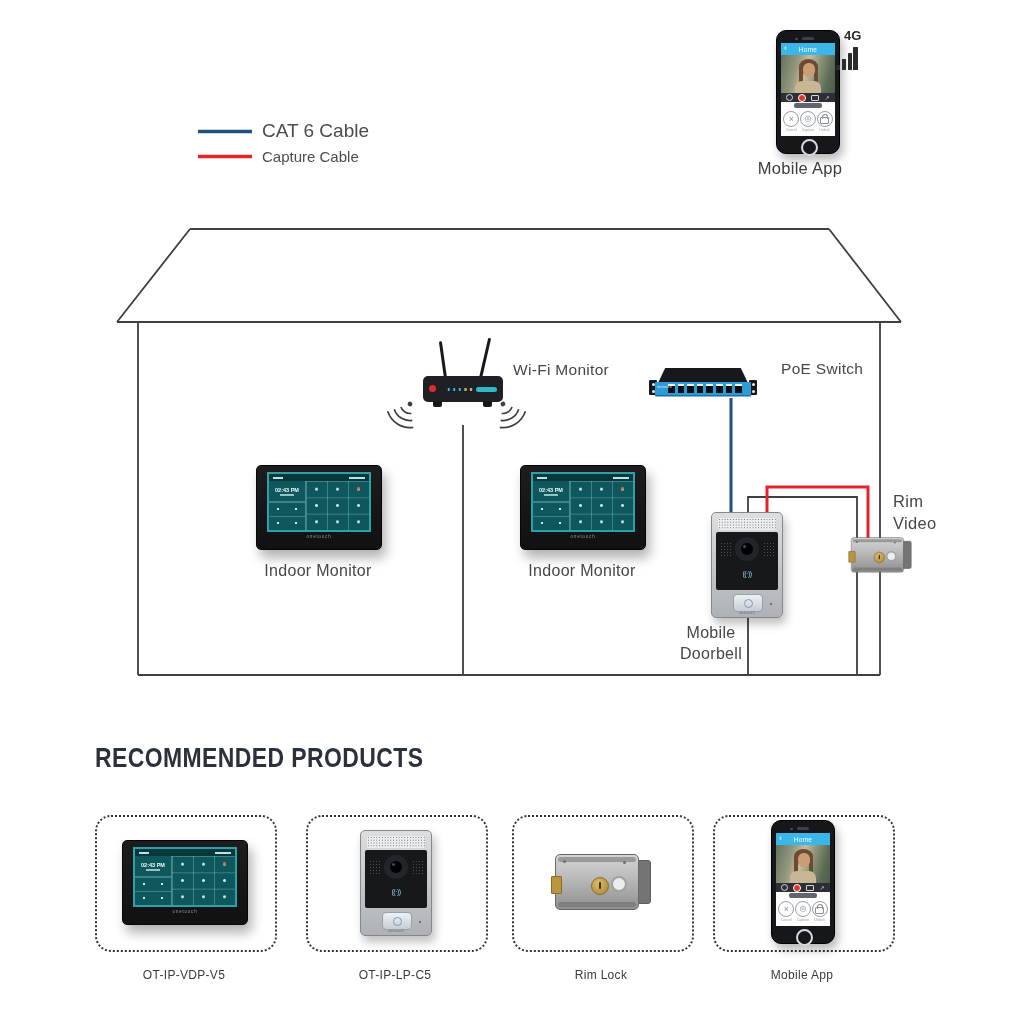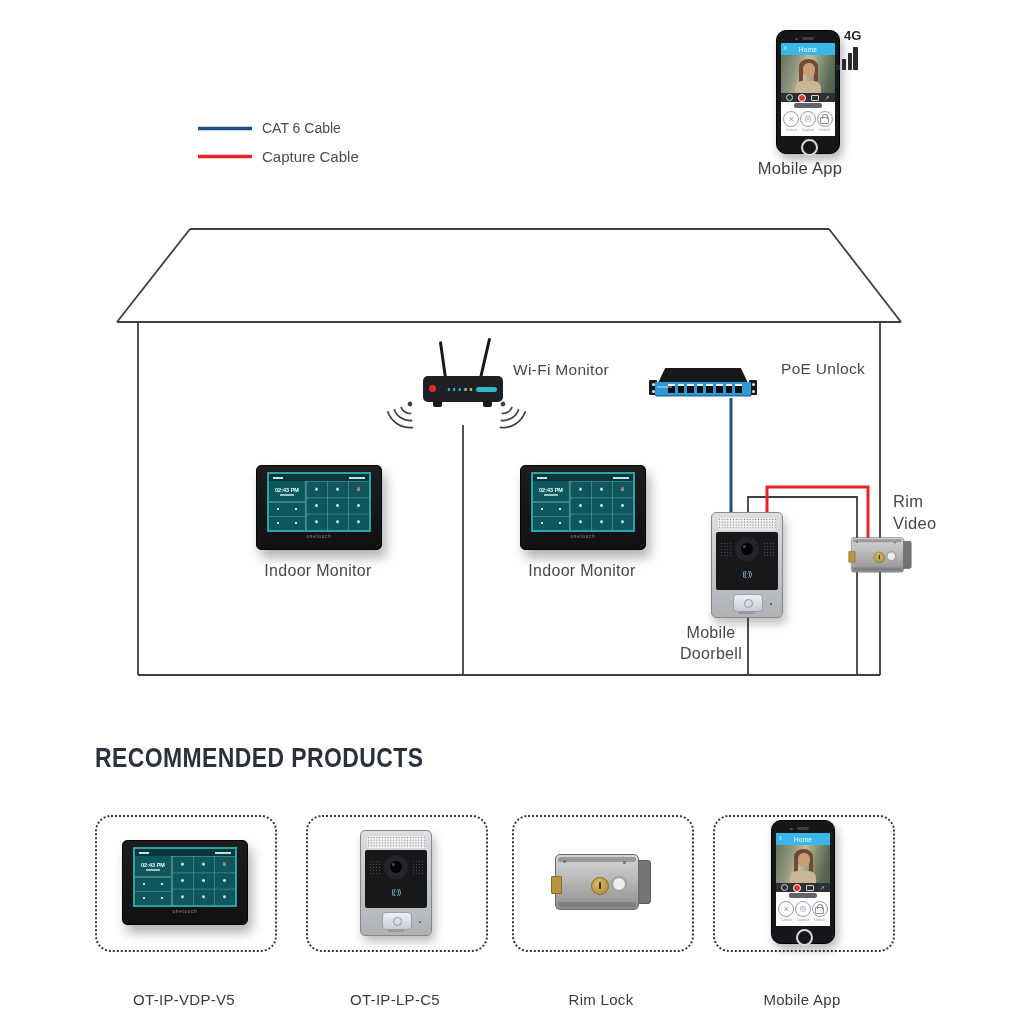--- a/index.html
+++ b/index.html
@@ -139,21 +139,21 @@
           background:radial-gradient(circle at 40% 35%,#dcbb6a,#a8842f);}
   .rl-key::after{content:"";position:absolute;left:6.5px;top:4px;width:2px;height:7px;background:#3a3208;border-radius:1px;}
   .rl-ring{position:absolute;left:56px;top:24px;width:12px;height:12px;border-radius:50%;background:#ececec;border:2px solid #a0a0a0;}
   .rl-screw1{position:absolute;left:8px;top:8px;width:3px;height:3px;background:#6f6f6f;border-radius:50%;}
   .rl-screw2{position:absolute;left:68px;top:9px;width:3px;height:3px;background:#6f6f6f;border-radius:50%;}
 
   
   .rec-head{position:absolute;left:95px;top:742px;font-size:28px;font-weight:800;color:#2b303c;
             letter-spacing:.5px;transform:scaleX(.82);transform-origin:left center;}
   .card{position:absolute;top:815px;width:178px;height:133px;border:2px dotted #333;border-radius:16px;}
-  .prod-lbl{position:absolute;top:991px;transform:translateX(-50%);font-size:15px;font-weight:500;color:#3b3b3b;letter-spacing:.3px;}
+  .prod-lbl{position:absolute;top:968px;transform:translateX(-50%);font-size:12px;font-weight:500;color:#3b3b3b;letter-spacing:.3px;}
 </style>
 </head>
 <body>
 
 <div class="canvas">
 
   <svg class="lines" viewBox="0 0 1024 1024">
     <g stroke="#3f3f3f" stroke-width="1.8" fill="none">
       <path d="M190,229 H829 M190,229 L117,322 M829,229 L901,322 M117,322 H901"></path>
       <path d="M138,322 V675 M880,322 V675 M138,675 H880 M463,425 V675"></path>
@@ -174,21 +174,21 @@
       </g>
     </g>
     <path d="M731,398 V515" stroke-width="3" fill="none" stroke="#20517e"></path>
     <path d="M767,516 V487 H868 V538" stroke-width="3" fill="none" stroke="#e7222b"></path>
   </svg>
 
   <div class="legend-row" style="left:198px;top:120px;">
     <svg width="54" height="5">
       <line x1="0" y1="2.5" x2="54" y2="2.5" stroke-width="3.4" stroke="#20517e"></line>
     </svg>
-    <span style="font-size:14px;color:#4c4c4c;">CAT 6 Cable</span>
+    <span style="font-size:19px;color:#4c4c4c;">CAT 6 Cable</span>
   </div>
   <div class="legend-row" style="left:198px;top:148px;">
     <svg width="54" height="5">
       <line x1="0" y1="2.5" x2="54" y2="2.5" stroke-width="3.4" stroke="#e7222b"></line>
     </svg>
     <span style="font-size:15px;color:#4c4c4c;">Capture Cable</span>
   </div>
 
   <div class="phone" style="left:776px;top:30px;">
     <div class="ph-dot"></div>
@@ -257,21 +257,21 @@
   <div class="led-dots2"></div>
   <div class="led-bar"></div>
   <div class="lbl" style="left:513px;top:361px;">Wi-Fi Monitor</div>
 
   <div class="sw-ear" style="left:649px;"></div>
   <div class="sw-ear" style="left:749px;"></div>
   <div class="sw-top"></div>
   <div class="sw-face"></div>
   <div class="sw-ports"></div>
   <div class="sw-brand">onetouch</div>
-  <div class="lbl" style="left:781px;top:360px;">PoE Unlock</div>
+  <div class="lbl" style="left:781px;top:360px;">PoE Switch</div>
 
   <div class="monitor" style="left:256px;top:465px;">
     <div class="m-screen">
       <div class="m-topbar"></div>
       <div class="m-body">
         <div class="m-left">
           <div class="m-time">02:43 PM</div>
           <div class="m-lgrid"></div>
         </div>
         <div class="m-right"></div>

